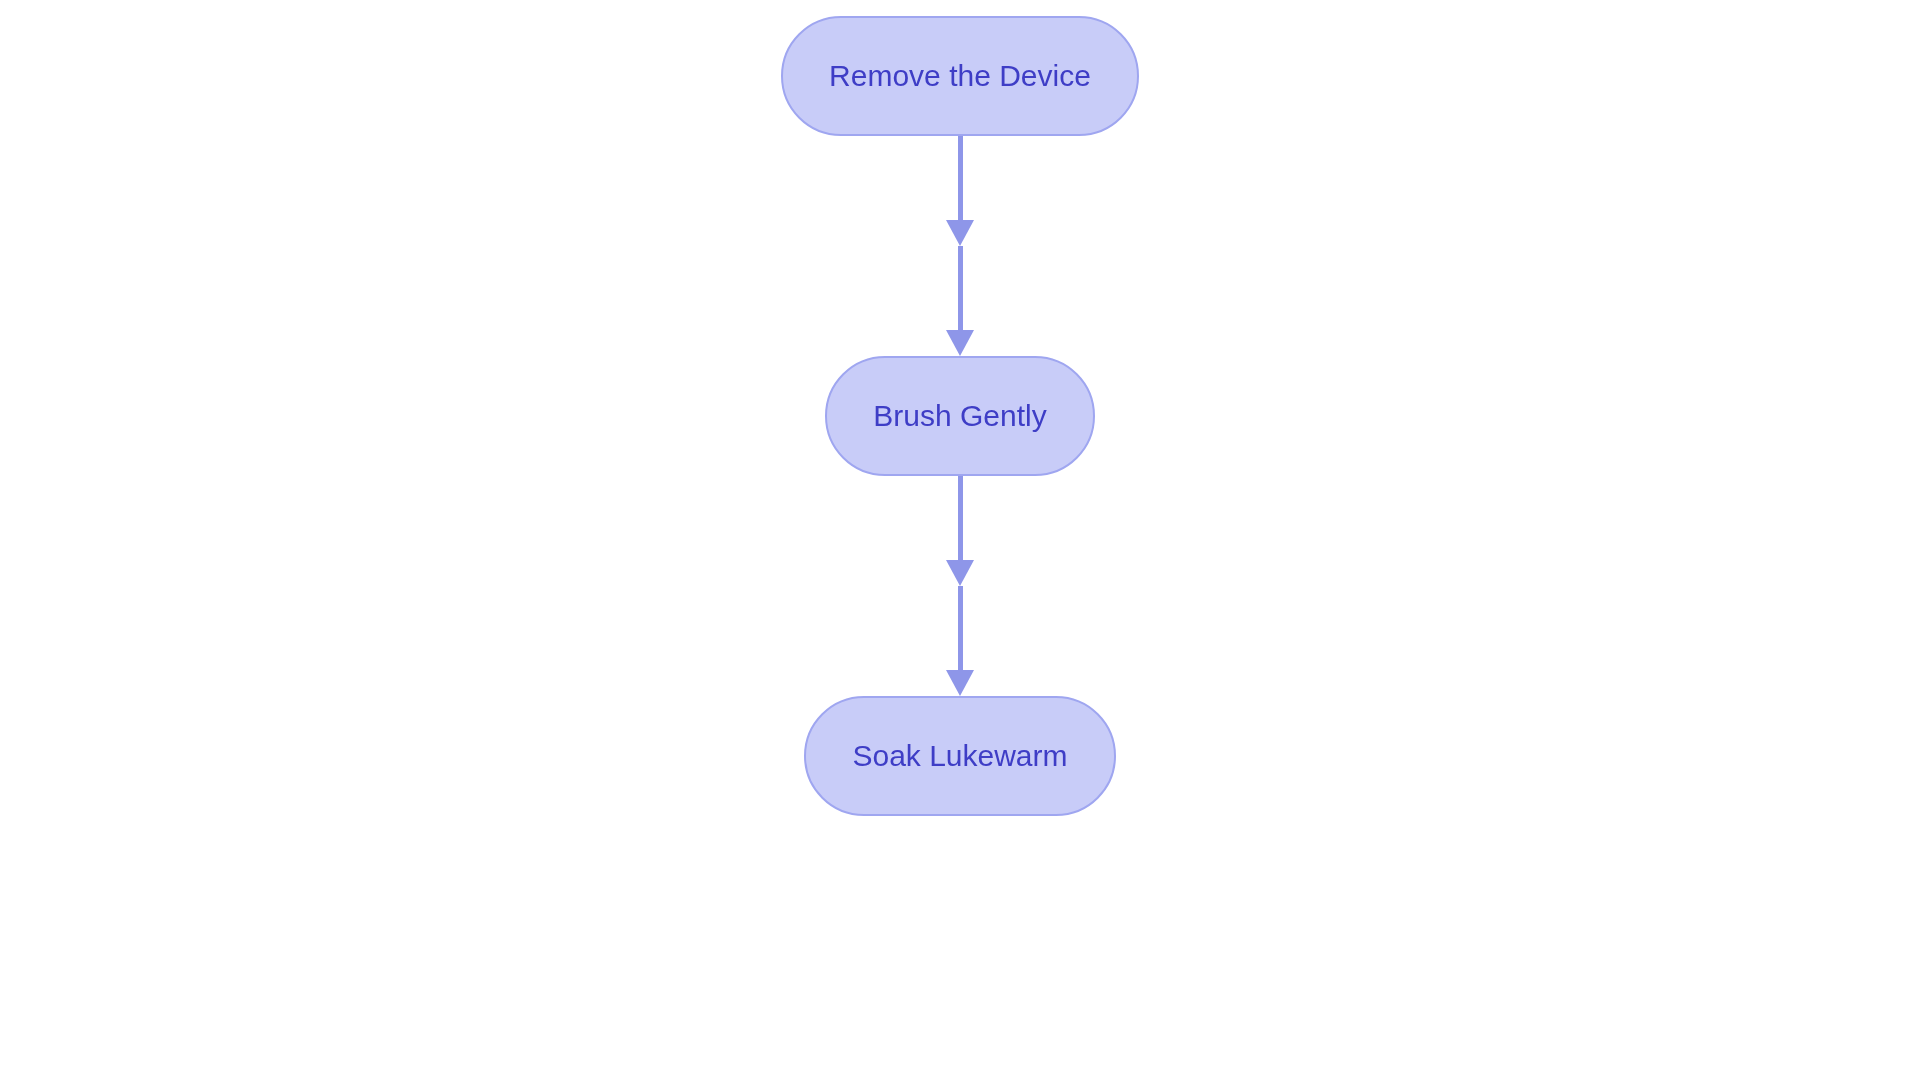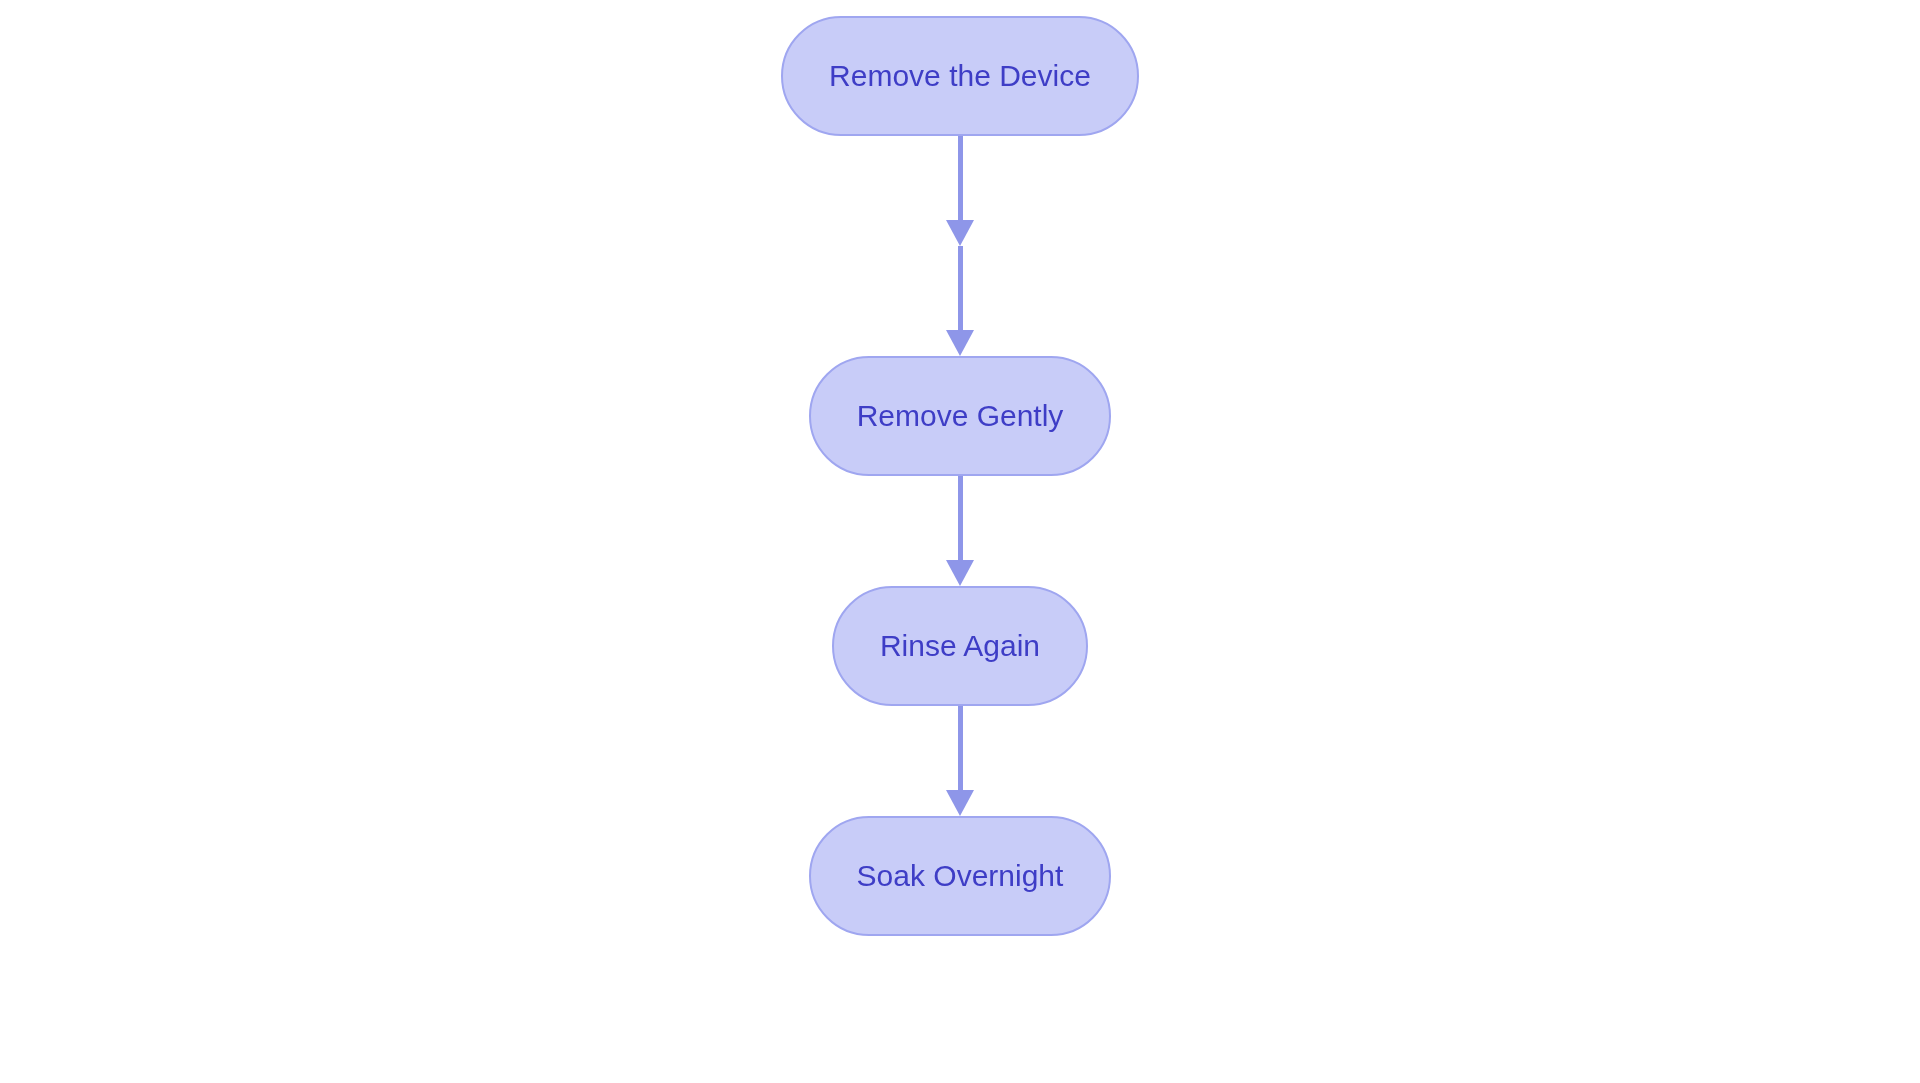--- a/index.html
+++ b/index.html
@@ -77,34 +77,31 @@
     <div class="connector-head"></div>
   </div>
 
 
   <div class="connector">
     <div class="connector-line"></div>
     <div class="connector-head"></div>
   </div>
 
   <div class="node">
-    <span class="node-label">Remove Gently</span>
+    <span class="node-label">Brush Gently</span>
   </div>
 
   <div class="connector">
     <div class="connector-line"></div>
     <div class="connector-head"></div>
   </div>
 
-  <div class="node">
-    <span class="node-label">Rinse Again</span>
-  </div>
 
   <div class="connector">
     <div class="connector-line"></div>
     <div class="connector-head"></div>
   </div>
 
   <div class="node">
-    <span class="node-label">Soak Overnight</span>
+    <span class="node-label">Soak Lukewarm</span>
   </div>
 
 </div>
 
 </body></html>

